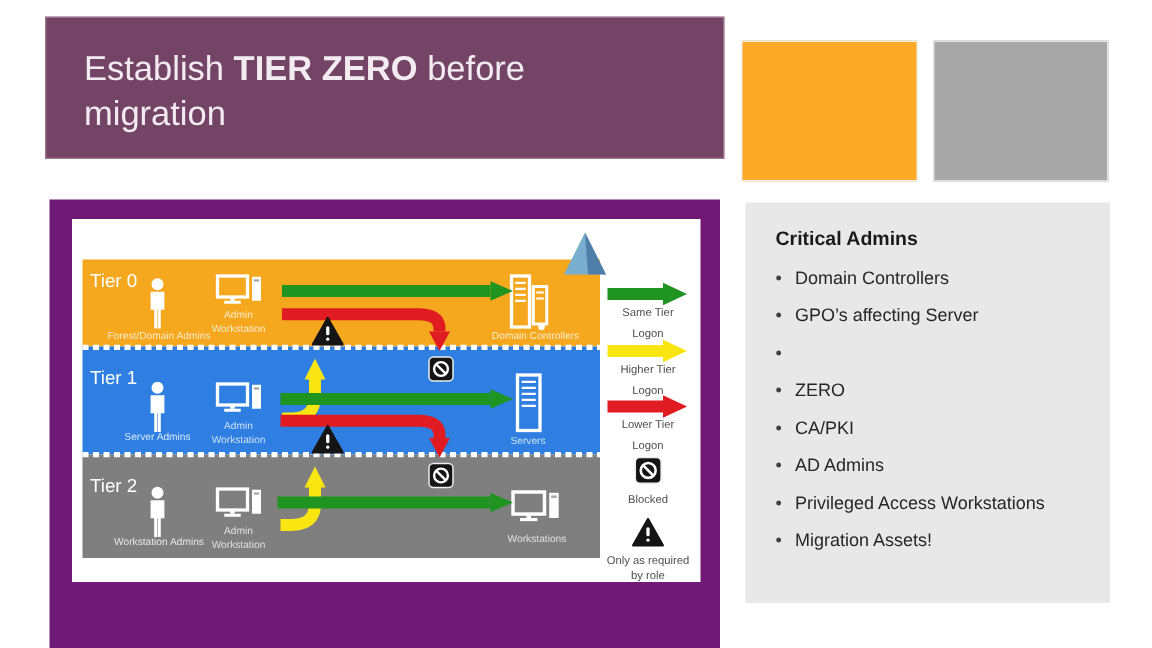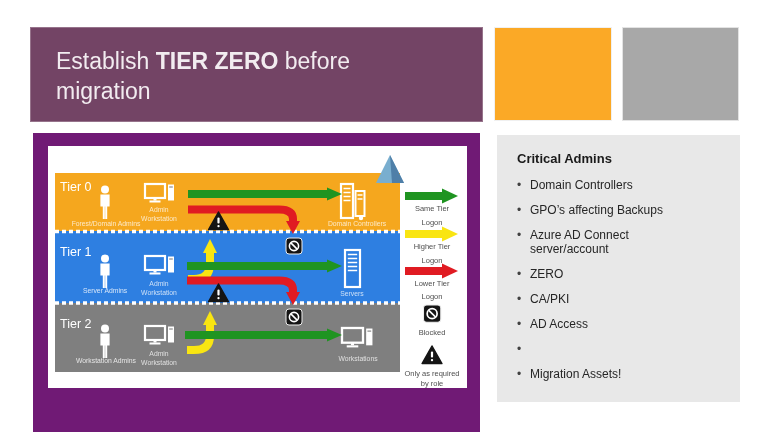--- a/index.html
+++ b/index.html
@@ -1,19 +1,19 @@
 <!DOCTYPE html>
 <html><head>
 <meta charset="utf-8">
 <style>
   html,body{margin:0;padding:0;background:#ffffff;}
   .slide{position:relative;width:768px;height:432px;background:#ffffff;overflow:hidden;
          font-family:"Liberation Sans",sans-serif;}
   
-  .title-box{position:absolute;left:30px;top:27px;width:453px;height:95px;
+  .title-box{position:absolute;left:30px;top:11px;width:453px;height:95px;
              background:#734465;border:1px solid rgba(255,255,255,0.25);box-sizing:border-box;}
   .title-text{padding:18px 85px 0 25px;color:#f2ecf0;font-size:23px;line-height:1.32;font-weight:400;}
   .title-text .emph{font-weight:700;}
   
   .sq{position:absolute;top:27px;height:94px;box-sizing:border-box;}
   .sq.orange{left:494px;width:118px;background:#fba926;border:1px solid #f0f0f0;}
   .sq.gray{left:622px;width:117px;background:#a8a8a8;border:1px solid #e3e3e3;}
   
   .diagram-frame{position:absolute;left:33px;top:133px;width:447px;height:326px;background:#701a75;}
   .diagram-frame svg{position:absolute;left:15px;top:13px;background:#ffffff;display:block;}
@@ -152,41 +152,40 @@
 
   <div class="panel">
     <h3>Critical Admins</h3>
     <ul>
       <li>
           <span class="bullet">•</span>
           <span class="txt">Domain Controllers</span>
         </li>
       <li>
           <span class="bullet">•</span>
-          <span class="txt">GPO’s affecting Backups</span>
+          <span class="txt">GPO’s affecting Server</span>
         </li>
       <li>
           <span class="bullet">•</span>
-          <span class="txt">Azure AD Connect
-server/account</span>
         </li>
       <li>
           <span class="bullet">•</span>
           <span class="txt">ZERO</span>
         </li>
       <li>
           <span class="bullet">•</span>
           <span class="txt">CA/PKI</span>
         </li>
       <li>
           <span class="bullet">•</span>
-          <span class="txt">AD Access</span>
+          <span class="txt">AD Admins</span>
         </li>
       <li>
           <span class="bullet">•</span>
+          <span class="txt">Privileged Access Workstations</span>
         </li>
       <li>
           <span class="bullet">•</span>
           <span class="txt">Migration Assets!</span>
         </li>
     </ul>
   </div>
 
 </div>
 

